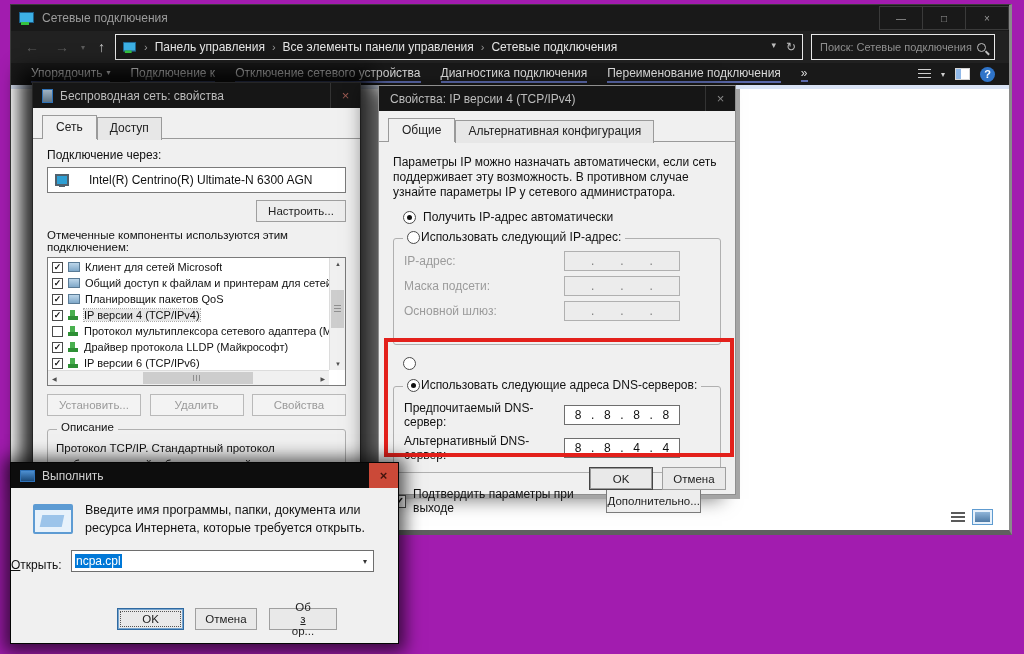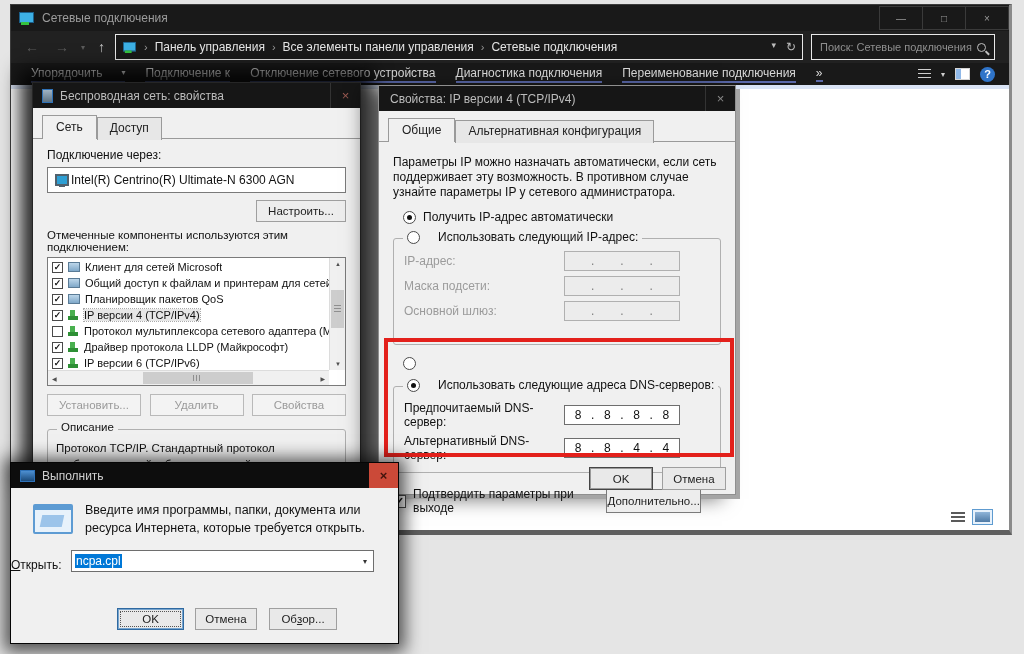--- a/index.html
+++ b/index.html
@@ -1,18 +1,18 @@
 <!DOCTYPE html>
 <html lang="ru" style="--highlight: #e3201b; --selection: #0078d7; --help: #2f74c9; --underline: #5a68a8;"><head>
 <meta charset="utf-8">
 <style>
   * { box-sizing: border-box; margin: 0; padding: 0; }
   html,body { background:#000; }
   #screen {
-    position:relative; width:1024px; height:654px; background:#e5e5e5;
+    position:relative; width:1024px; height:654px; background:#a21caf;
     font-family:"Liberation Sans", sans-serif; overflow:hidden; color:#111;
   }
   
   .main-win {
     position:absolute; left:10px; top:4px; width:1002px; height:531px;
     background:#fff; border:1px solid #3c3c3c; border-right:3px solid #8a8a8a;
     border-bottom:5px solid #5f5f5f; display:flex; flex-direction:column;
   }
   .titlebar { height:26px; background:#191919; display:flex; align-items:center; padding-left:8px; }
   .titlebar .t-text { color:#9c9c9c; font-size:12px; margin-left:8px; }
@@ -28,21 +28,21 @@
   .addr-box, .search-box { height:26px; background:#191919; border:1px solid #e8e8e8; display:flex; align-items:center; }
   .addr-box { margin-left:10px; width:688px; padding:0 6px; color:#e4e4e4; font-size:12px; }
   .crumb { white-space:nowrap; }
   .crumb-sep { color:#9a9a9a; margin:0 7px; font-size:11px; }
   .addr-right { margin-left:auto; display:flex; gap:10px; color:#bdbdbd; font-size:12px; }
   .search-box { margin-left:8px; width:184px; padding:0 8px; color:#8f8f8f; font-size:11px; }
   .search-box .s-text { flex:1; white-space:nowrap; overflow:hidden; }
   .mag-icon { width:9px; height:9px; border:1.5px solid #c0c0c0; border-radius:50%; position:relative; flex:0 0 auto; }
   .mag-icon::after { content:""; position:absolute; width:5px; height:1.5px; background:#c0c0c0; left:7px; top:8px; transform:rotate(45deg); }
   .toolbar { height:22px; background:#191919; display:flex; align-items:center; padding-left:20px; gap:20px; }
-  .tb-item { color:#d8d8d8; font-size:12px; white-space:nowrap; border-bottom:2px solid var(--underline,#5a68a8); padding-bottom:1px; display:flex; align-items:center; gap:19px; }
+  .tb-item { color:#d8d8d8; font-size:12px; white-space:nowrap; border-bottom:2px solid var(--underline,#5a68a8); padding-bottom:1px; display:flex; align-items:center; gap:4px; }
   .tb-item .dd { font-size:8px; color:#cfcfcf; }
   .tb-overflow { color:#d8d8d8; font-size:12px; border-bottom:2px solid var(--underline,#5a68a8); }
   .tb-right { margin-left:auto; margin-right:14px; display:flex; align-items:center; gap:10px; }
   .viewlist-icon { width:13px; height:10px; background:repeating-linear-gradient(to bottom,#cfcfcf 0 1px,transparent 1px 4px); }
   .pane-icon { width:15px; height:12px; border:1px solid #d5d5d5; background:linear-gradient(to right,#8fb8e8 0 5px,#fff 5px); }
   .help-badge { width:15px; height:15px; border-radius:50%; background:var(--help,#2f74c9); color:#fff; font-size:11px; font-weight:bold; display:flex; align-items:center; justify-content:center; }
   .tb-strip { height:4px; background:#d9e3f5; }
   .content { flex:1; position:relative; background:#fff; }
   .statusbar-icons { position:absolute; right:16px; bottom:5px; display:flex; gap:7px; align-items:center; }
   .status-list-icon { width:14px; height:11px; background:repeating-linear-gradient(to bottom,#5a5a5a 0 2px,transparent 2px 4px); }
@@ -56,28 +56,28 @@
   .tabs { display:flex; padding:7px 0 0 9px; }
   .tab { padding:3px 12px 3px; border:1px solid #9a9a9a; border-bottom:none; background:#e7e7e7; color:#222; position:relative; top:2px; font-size:12px; }
   .tab.active { background:#f0f0f0; top:0; padding:4px 13px 5px; margin-bottom:-1px; z-index:2; }
   .tabpage { border-top:1px solid #9a9a9a; }
   .btn { background:#ededed; border:1px solid #9f9f9f; color:#222; font-size:11.5px; display:flex; align-items:center; justify-content:center; }
   .btn.dim { color:#9a9a9a; border-color:#b9b9b9; background:#f3f3f3; }
   .radio { width:13px; height:13px; border:1px solid #4a4a4a; border-radius:50%; background:#fff; display:inline-flex; align-items:center; justify-content:center; flex:0 0 auto; }
   .radio.on::after { content:""; width:5px; height:5px; border-radius:50%; background:#111; }
   .cb { width:13px; height:13px; border:1px solid #4a4a4a; background:#fff; color:#111; font-size:11px; font-weight:bold; line-height:1; display:inline-flex; align-items:center; justify-content:center; flex:0 0 auto; }
   .gb { border:1px solid #b0b0b0; border-radius:3px; position:relative; }
-  .gb-legend { position:absolute; top:-9px; left:9px; background:#f0f0f0; padding:0 4px; display:flex; align-items:center; gap:18px; white-space:nowrap; }
+  .gb-legend { position:absolute; top:-9px; left:9px; background:#f0f0f0; padding:0 4px; display:flex; align-items:center; gap:1px; white-space:nowrap; }
   
   .dlg-wifi { left:32px; top:82px; width:329px; height:392px; z-index:20; border:1px solid #262626;
               box-shadow:0 0 18px 12px rgba(0,0,0,0.85); }
   .wifi-body { padding:0 14px; }
   .dev-icon { width:14px; height:12px; background:#2e9fd4; border:2px solid #51616d; flex:0 0 auto; position:relative; }
   .dev-icon::after { content:""; position:absolute; left:2px; top:9px; width:6px; height:2px; background:#51616d; }
-  .adapter-box { margin-top:5px; height:26px; background:#fff; border:1px solid #7a7a7a; display:flex; align-items:center; gap:2px; padding:0 7px; font-size:12px; }
+  .adapter-box { margin-top:5px; height:26px; background:#fff; border:1px solid #7a7a7a; display:flex; align-items:center; gap:20px; padding:0 7px; font-size:12px; }
   .cfg-row { display:flex; justify-content:flex-end; margin-top:7px; }
   .listbox { margin-top:4px; height:129px; background:#fff; border:1px solid #7a7a7a; position:relative; }
   .lb-rows { position:absolute; left:0; top:1px; right:16px; bottom:15px; overflow:hidden; }
   .lb-row { display:flex; align-items:center; gap:5px; height:16px; padding-left:4px; white-space:nowrap; font-size:11px; }
   .lb-row .cb { width:11px; height:11px; font-size:9px; }
   .lb-label { overflow:hidden; white-space:nowrap; }
   .lb-label.sel-item { background:#e7e7e7; outline:1px dotted #ababab; }
   .ic-client { width:12px; height:10px; border:1px solid #5a7b96; background:linear-gradient(#bcd6ea,#7fa8c9); flex:0 0 auto; }
   .ic-proto { width:11px; height:10px; position:relative; flex:0 0 auto; }
   .ic-proto::before { content:""; position:absolute; left:2px; top:0; width:5px; height:6px; background:#49b04f; }
@@ -127,21 +127,21 @@
   .open-row { display:flex; align-items:flex-end; margin-top:13px; padding-left:0; }
   .akey { text-decoration:underline; }
   .open-label { width:60px; font-size:12px; }
   .combo { width:303px; height:22px; background:#fff; border:1px solid #6e6e6e; display:flex; align-items:center; padding-left:3px; font-size:12px; }
   .combo .sel { background:var(--selection,#0078d7); color:#fff; padding:0 1px; }
   .combo-arrow { margin-left:auto; width:16px; text-align:center; color:#333; font-size:8px; }
   .run-btnrow { position:absolute; left:106px; top:120px; display:flex; }
   .run-btnrow .btn { height:22px; background:#e9e9e9; }
   .run-ok { width:67px; border:1px solid #2f69a0; box-shadow:inset 0 0 0 1px #77a5cf; outline:1px dotted #555; outline-offset:-4px; }
   .run-cancel { width:62px; margin-left:11px; }
-  .run-browse { width:68px; margin-left:12px; }
+  .run-browse { width:68px; margin-left:12px;flex-direction:column; }
 </style>
 </head>
 <body>
 
 <div id="screen">
 
   <div class="main-win">
     <div class="titlebar">
       <span class="net-icon"></span>
       <span class="t-text">Сетевые подключения</span>

